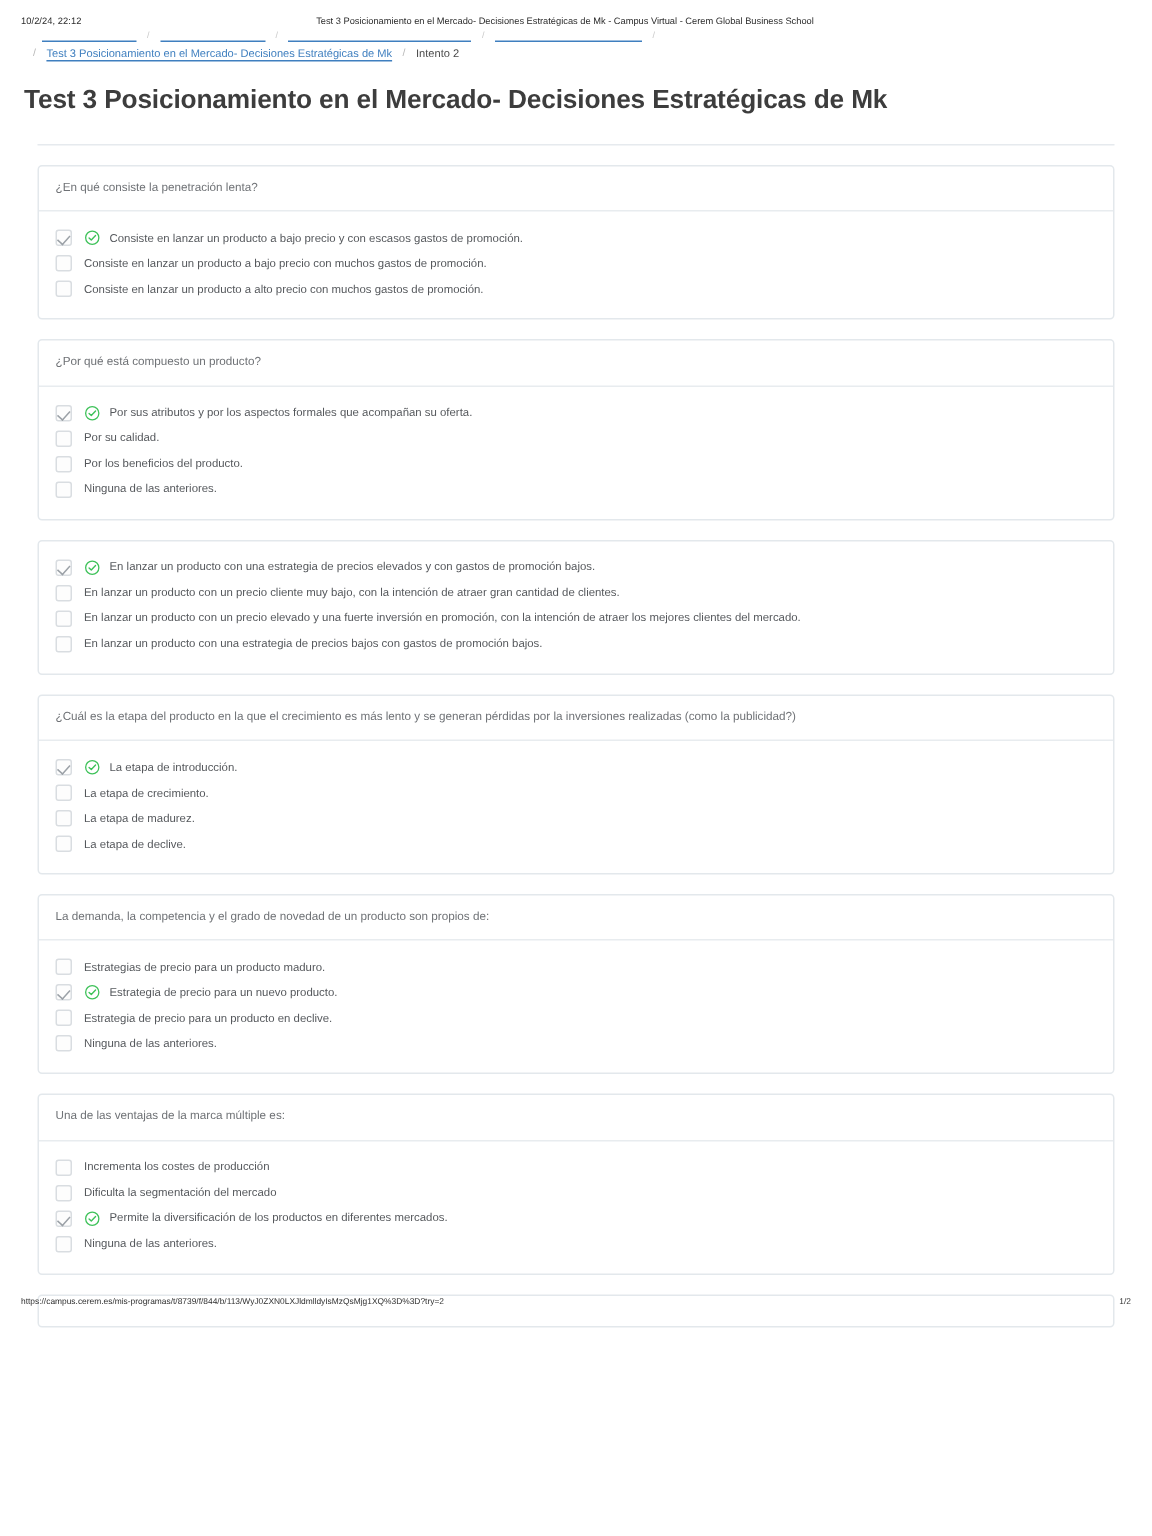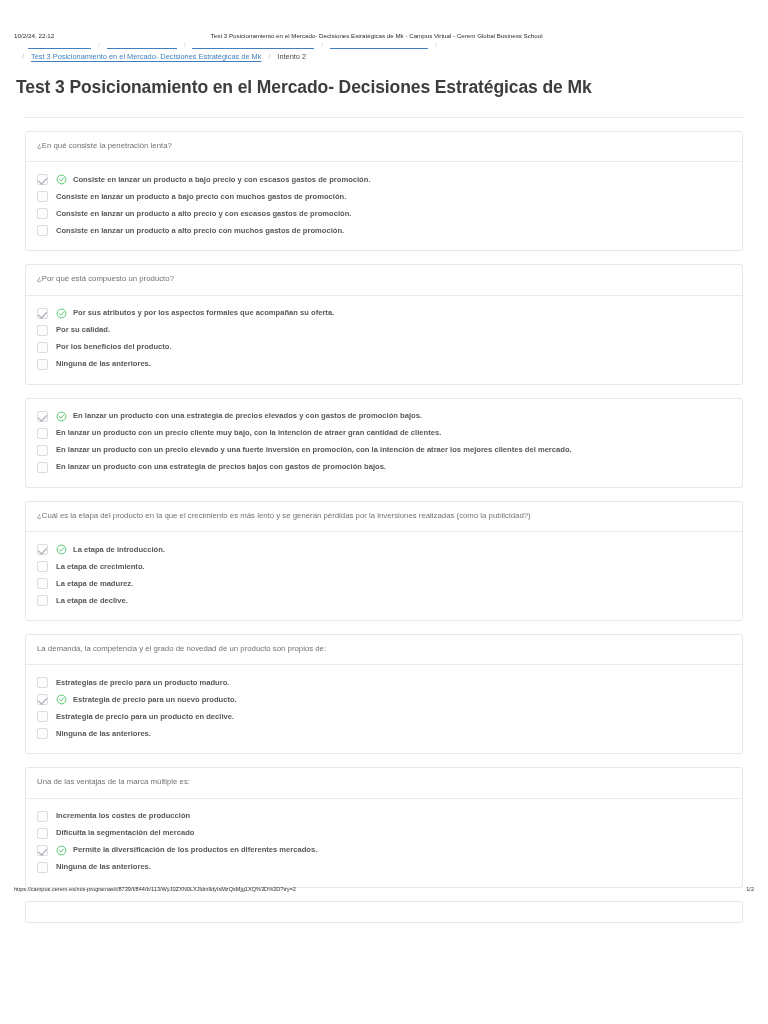--- a/index.html
+++ b/index.html
@@ -11,21 +11,20 @@
     font-family: "Liberation Sans", sans-serif;
     color: #333333;
     overflow: hidden;
   }
 
   .page {
     position: relative;
     width: 768px;
     height: 880px;
     background: #ffffff;
-    margin-top: 21px;
   }
 
   
   .print-header {
     position: absolute;
     top: 8px;
     left: 0;
     width: 768px;
     height: 12px;
     display: flex;
@@ -179,21 +178,20 @@
     margin-right: 6px;
     display: block;
   }
   .correct-icon.hidden { visibility: hidden; width: 0; margin-right: 0; }
 
   .opt-label {
     font-size: 7.6px;
     color: #55585c;
     line-height: 1.25;
     white-space: nowrap;
-    font-weight: bold;
   }
 
   .qcard.partial .qhead { border-bottom: none; min-height: 14px; }
 
   
   .print-footer {
     position: absolute;
     bottom: 7px;
     left: 0;
     width: 768px;
@@ -261,28 +259,20 @@
               <path d="M7.4 12.3 L10.6 15.4 L16.8 8.6" fill="none" stroke="#3fc25a" stroke-width="2" stroke-linecap="round" stroke-linejoin="round"></path>
             </svg>
             <span class="opt-label">Consiste en lanzar un producto a bajo precio con muchos gastos de promoción.</span>
           </div>
           <div class="opt">
             <span class="cbox"></span>
             <svg class="correct-icon hidden" viewBox="0 0 24 24">
               <circle cx="12" cy="12" r="9.6" fill="none" stroke="#3fc25a" stroke-width="1.9"></circle>
               <path d="M7.4 12.3 L10.6 15.4 L16.8 8.6" fill="none" stroke="#3fc25a" stroke-width="2" stroke-linecap="round" stroke-linejoin="round"></path>
             </svg>
-            <span class="opt-label">Consiste en lanzar un producto a alto precio y con escasos gastos de promoción.</span>
-          </div>
-          <div class="opt">
-            <span class="cbox"></span>
-            <svg class="correct-icon hidden" viewBox="0 0 24 24">
-              <circle cx="12" cy="12" r="9.6" fill="none" stroke="#3fc25a" stroke-width="1.9"></circle>
-              <path d="M7.4 12.3 L10.6 15.4 L16.8 8.6" fill="none" stroke="#3fc25a" stroke-width="2" stroke-linecap="round" stroke-linejoin="round"></path>
-            </svg>
             <span class="opt-label">Consiste en lanzar un producto a alto precio con muchos gastos de promoción.</span>
           </div>
         </div>
       </div>
       <div class="qcard">
         <div class="qhead">¿Por qué está compuesto un producto?</div>
         <div class="qbody">
           <div class="opt">
             <span class="cbox checked"></span>
             <svg class="correct-icon" viewBox="0 0 24 24">

